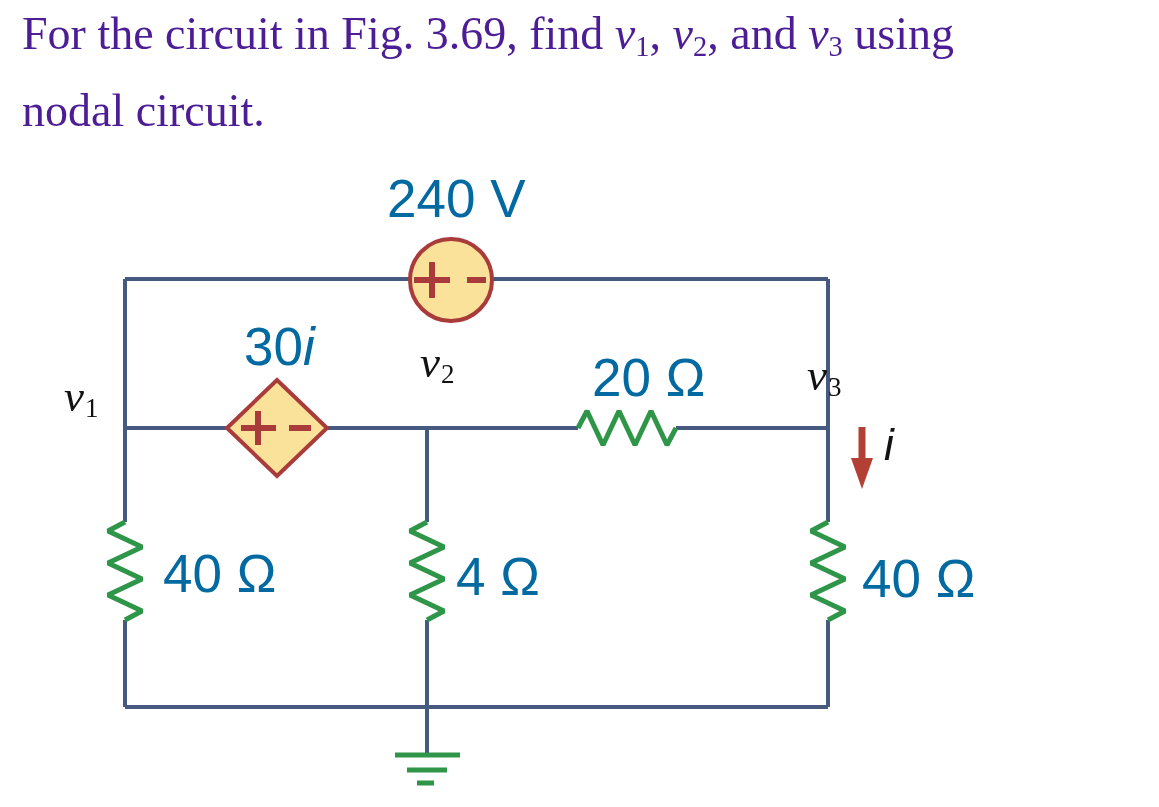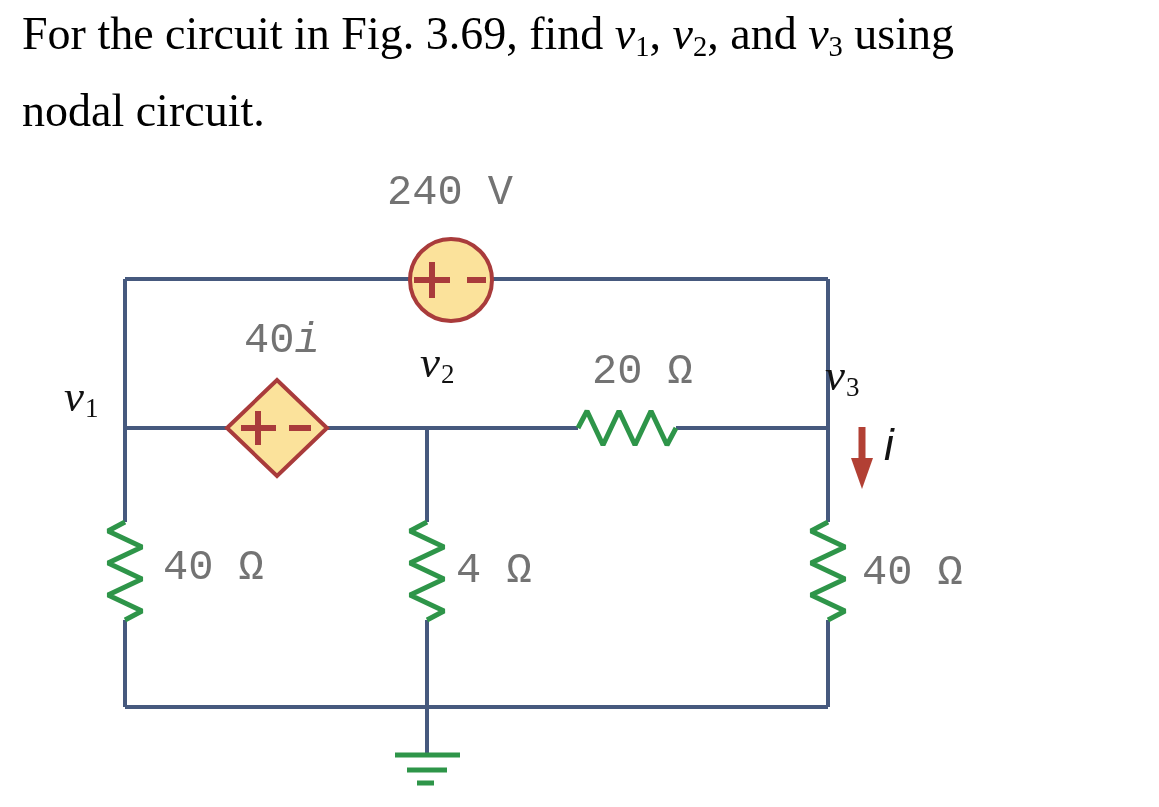--- a/index.html
+++ b/index.html
@@ -1,31 +1,31 @@
 <!DOCTYPE html>
 <html style="--wire: #46597E; --resistor: #2E9549; --source-fill: #FBE29B; --source-stroke: #A93B3B; --arrow: #B24034;"><head>
 <meta charset="utf-8">
 <style>
   html,body{margin:0;padding:0;background:#ffffff;}
   .page{position:relative;width:1159px;height:807px;background:#ffffff;overflow:hidden;
         font-family:"Liberation Sans",sans-serif;}
   .problem{position:absolute;left:22px;top:2px;width:1130px;
-           font-family:"Liberation Serif",serif;font-size:46px;line-height:64px;color:#000000;}
+           font-family:"Liberation Serif",serif;font-size:46px;line-height:64px;color:#4c1d95;}
   .problem i{font-style:italic;}
   .problem sub{font-size:0.62em;vertical-align:-0.25em;}
   .circuit-svg{position:absolute;left:0;top:0;}
   .wire{fill:none;stroke:var(--wire);stroke-width:4;}
   .res{fill:none;stroke:var(--resistor);stroke-width:5;stroke-linejoin:bevel;}
   .src{fill:var(--source-fill);stroke:var(--source-stroke);stroke-width:4;}
   .pol{fill:none;stroke:var(--source-stroke);stroke-width:6;stroke-linecap:butt;}
   .gnd{fill:none;stroke:var(--resistor);stroke-width:5;}
   .arrow-line{fill:none;stroke:var(--arrow);stroke-width:7;}
   .arrow-head{fill:var(--arrow);stroke:none;}
-  .clabel{position:absolute;font-family:Liberation Mono, monospace;font-size:42px;
-          color:#737373;line-height:1;white-space:nowrap;}
+  .clabel{position:absolute;font-family:Liberation Sans, sans-serif;font-size:53px;
+          color:#0369a1;line-height:1;white-space:nowrap;}
   .clabel .ivar{font-style:italic;}
   .vlabel{position:absolute;font-family:"Liberation Serif",serif;font-style:italic;
           font-size:45px;color:#121212;line-height:1;white-space:nowrap;}
   .vlabel sub{font-style:normal;font-size:0.60em;vertical-align:-0.22em;margin-left:1px;}
   .ilabel{position:absolute;font-family:"Liberation Sans",sans-serif;font-style:italic;
           font-size:44px;color:#121212;line-height:1;}
 </style>
 </head>
 <body>
 
@@ -59,27 +59,27 @@
     <path class="pol" d="M289,428 H311"></path>
 
     <path class="arrow-line" d="M862,427 V461"></path>
     <polygon class="arrow-head" points="851,458 873,458 862,489"></polygon>
 
     <path class="gnd" d="M395,755 H460 M407,770 H447 M417,783 H434"></path>
   </svg>
 
   <div class="clabel" style="left:387px;top:172px;">240 V</div>
 
-  <div class="clabel" style="left:244px;top:320px;"><span>40</span><span class="ivar">i</span></div>
+  <div class="clabel" style="left:244px;top:320px;"><span>30</span><span class="ivar">i</span></div>
 
   <div class="vlabel" style="left:64px;top:374px;"><span>v</span><sub>1</sub></div>
 
   <div class="vlabel" style="left:420px;top:340px;"><span>v</span><sub>2</sub></div>
 
-  <div class="vlabel" style="left:825px;top:353px;"><span>v</span><sub>3</sub></div>
+  <div class="vlabel" style="left:807px;top:353px;"><span>v</span><sub>3</sub></div>
 
   <div class="clabel" style="left:592px;top:351px;">20 Ω</div>
 
   <div class="clabel" style="left:163px;top:547px;">40 Ω</div>
 
   <div class="clabel" style="left:456px;top:550px;">4 Ω</div>
 
   <div class="clabel" style="left:862px;top:552px;">40 Ω</div>
 
   <div class="ilabel" style="left:884px;top:423px;">i</div>

